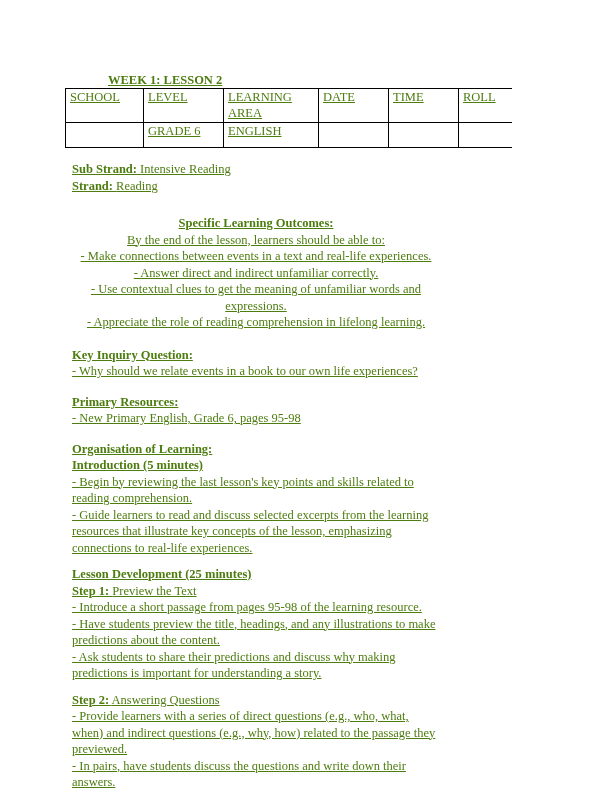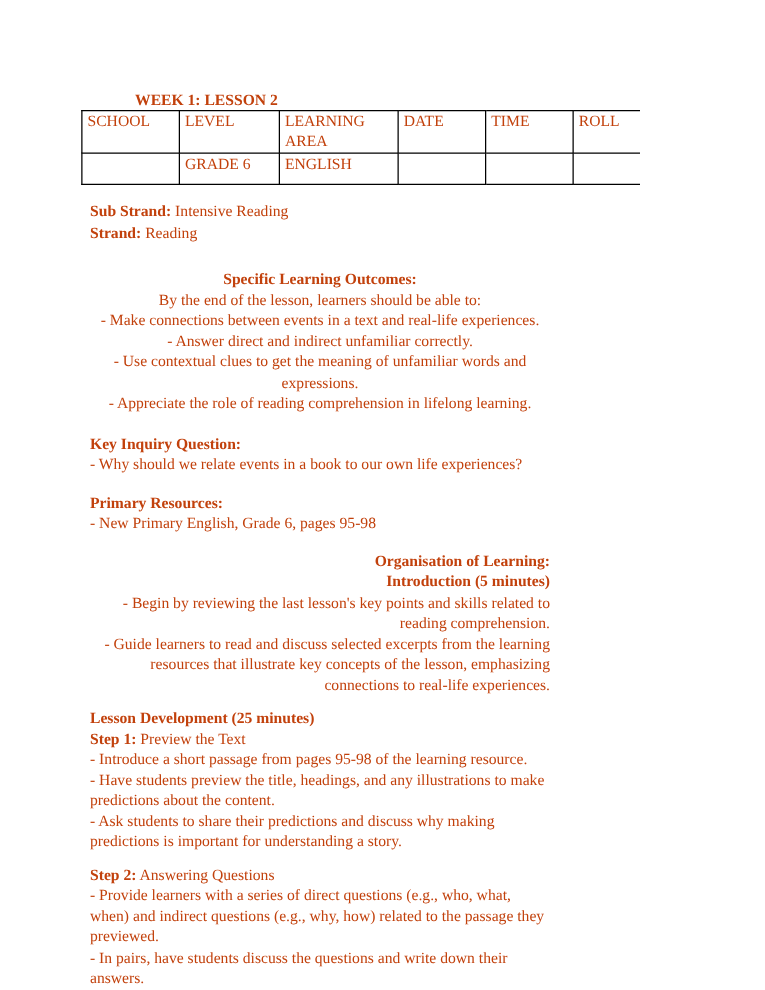--- a/index.html
+++ b/index.html
@@ -5,27 +5,28 @@
   html, body {
     margin: 0;
     padding: 0;
     background: #ffffff;
   }
   .page {
     position: relative;
     width: 512px;
     height: 792px;
     background: #ffffff;
-    color: #c2410c;
+    color: #4d7c0f;
     font-family: "Liberation Serif", "DejaVu Serif", serif;
     font-size: 12.5px;
     line-height: 16.5px;
     box-sizing: border-box;
     padding: 73px 72px 0 72px;
     overflow: hidden;
+    text-decoration: underline;
   }
   .doc-title {
     font-weight: bold;
     margin-left: 36px;
     line-height: 14px;
     margin-bottom: 1px;
   }
   table.info-table {
     border-collapse: collapse;
     table-layout: fixed;
@@ -41,21 +42,21 @@
     line-height: 15.5px;
     overflow: hidden;
     word-wrap: break-word;
   }
   tr.header-row td { height: 30px; }
   tr.data-row td { height: 22px; }
   .section { margin-top: 16px; }
   .section.strand-block { margin-top: 13px; }
   .section.outcomes-block { margin-top: 21px; text-align: center; }
   .section.resources-block { margin-top: 14px; }
-  .section.organisation-block { margin-top: 14px; text-align: right; }
+  .section.organisation-block { margin-top: 14px; }
   .section.lesson-dev-block { margin-top: 10px; }
   .section.step2-block { margin-top: 10px; }
   .line { margin: 0; }
   .b { font-weight: bold; }
 </style>
 </head>
 <body>
 
 <div class="page">
 

